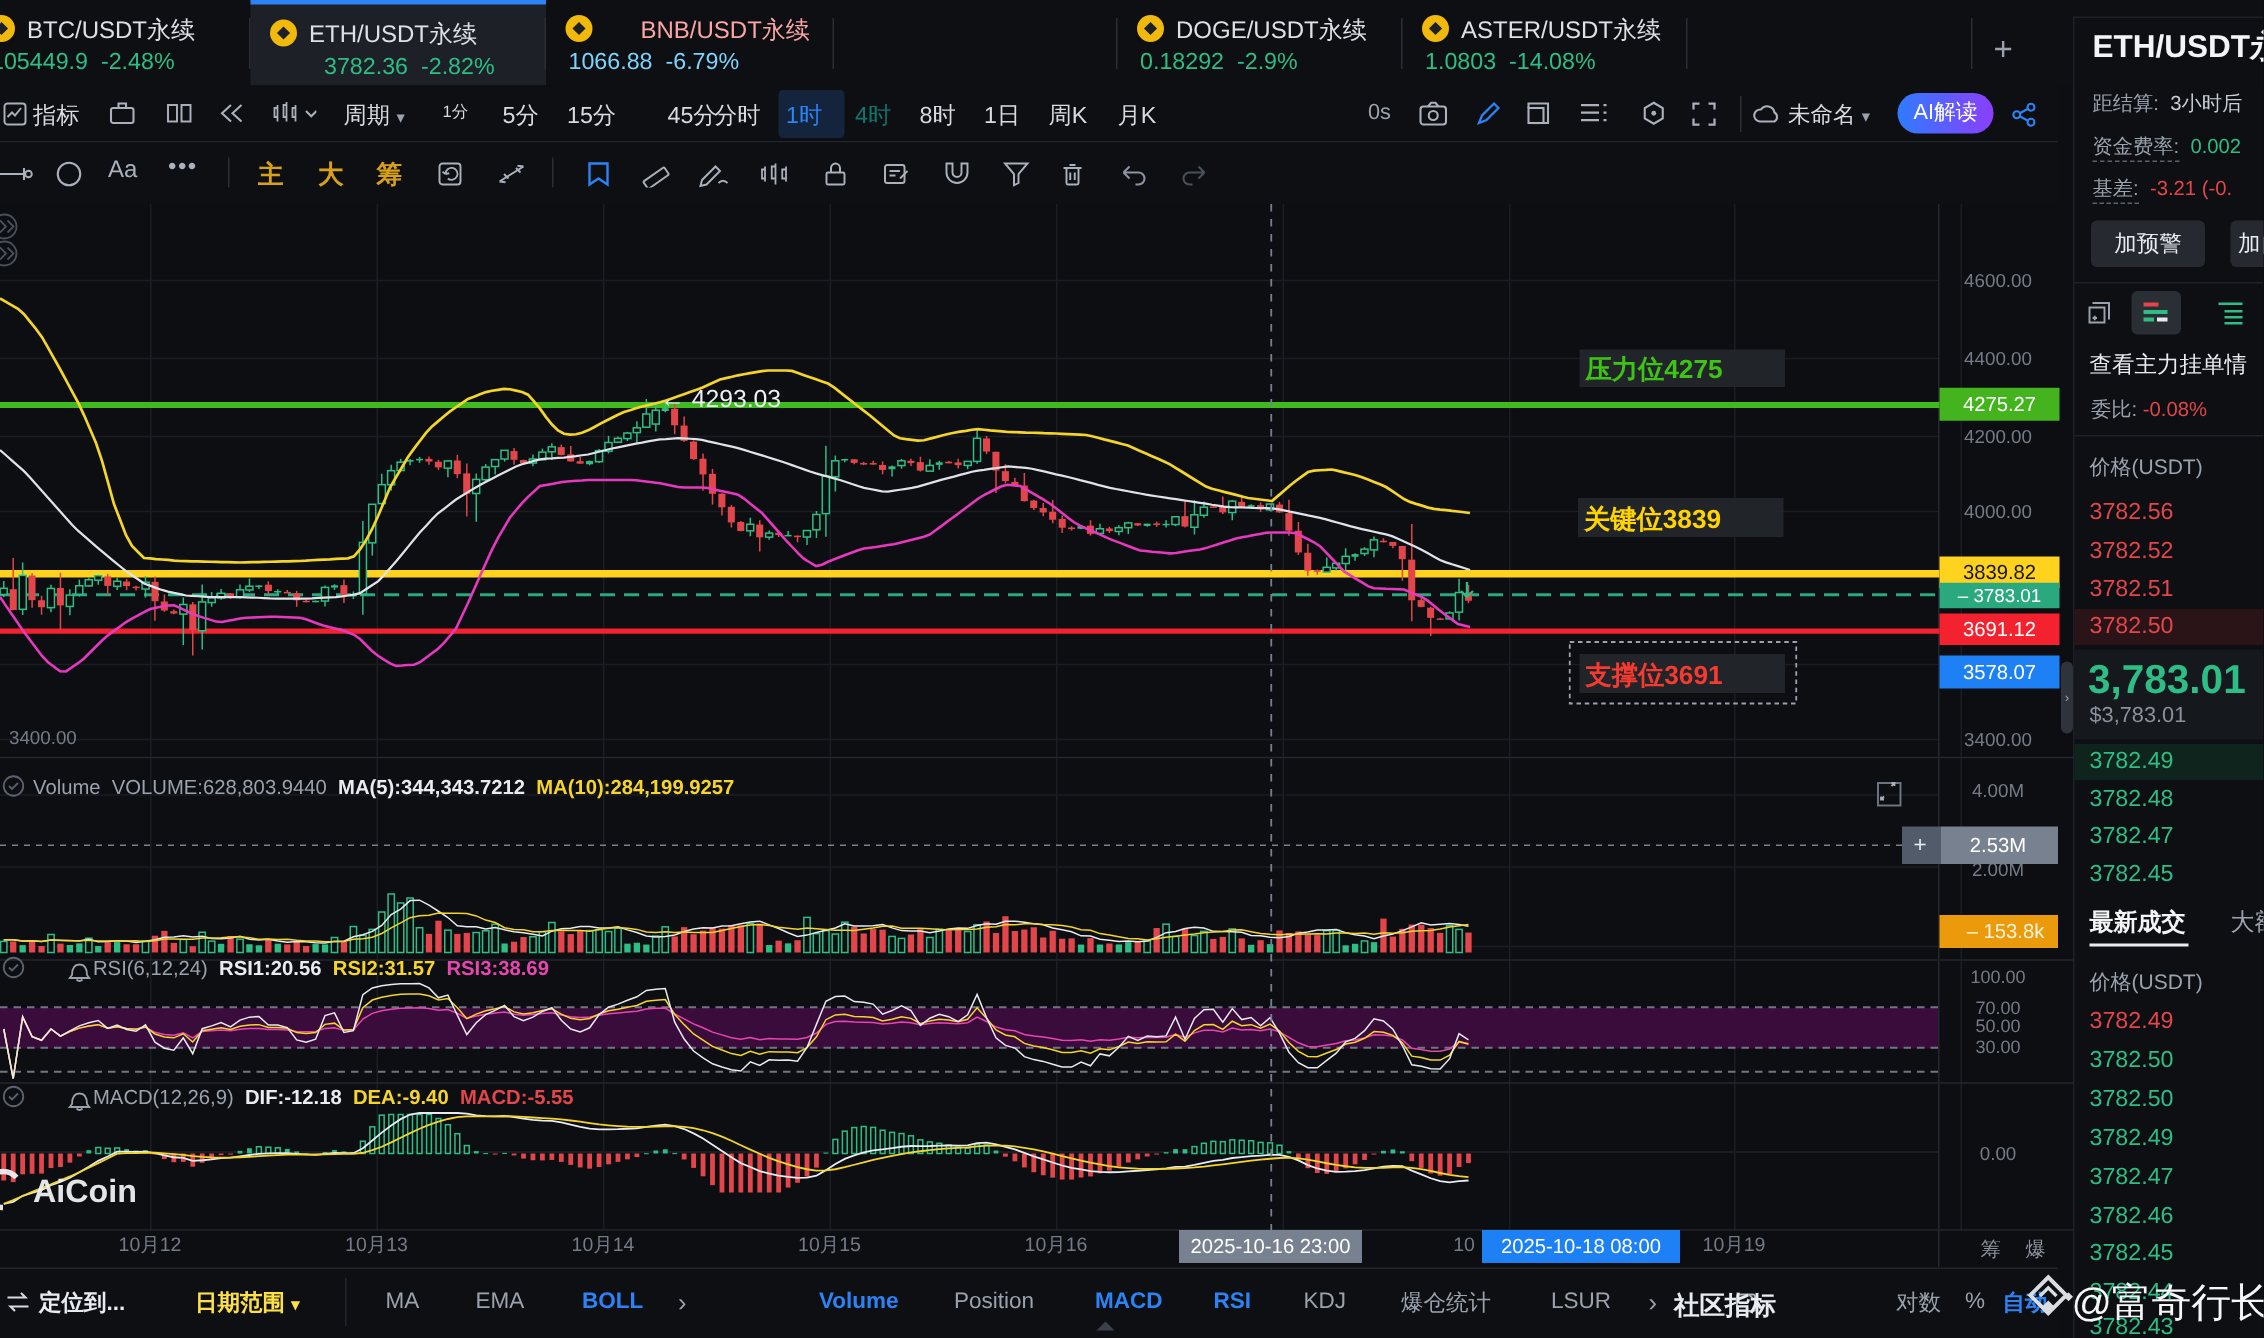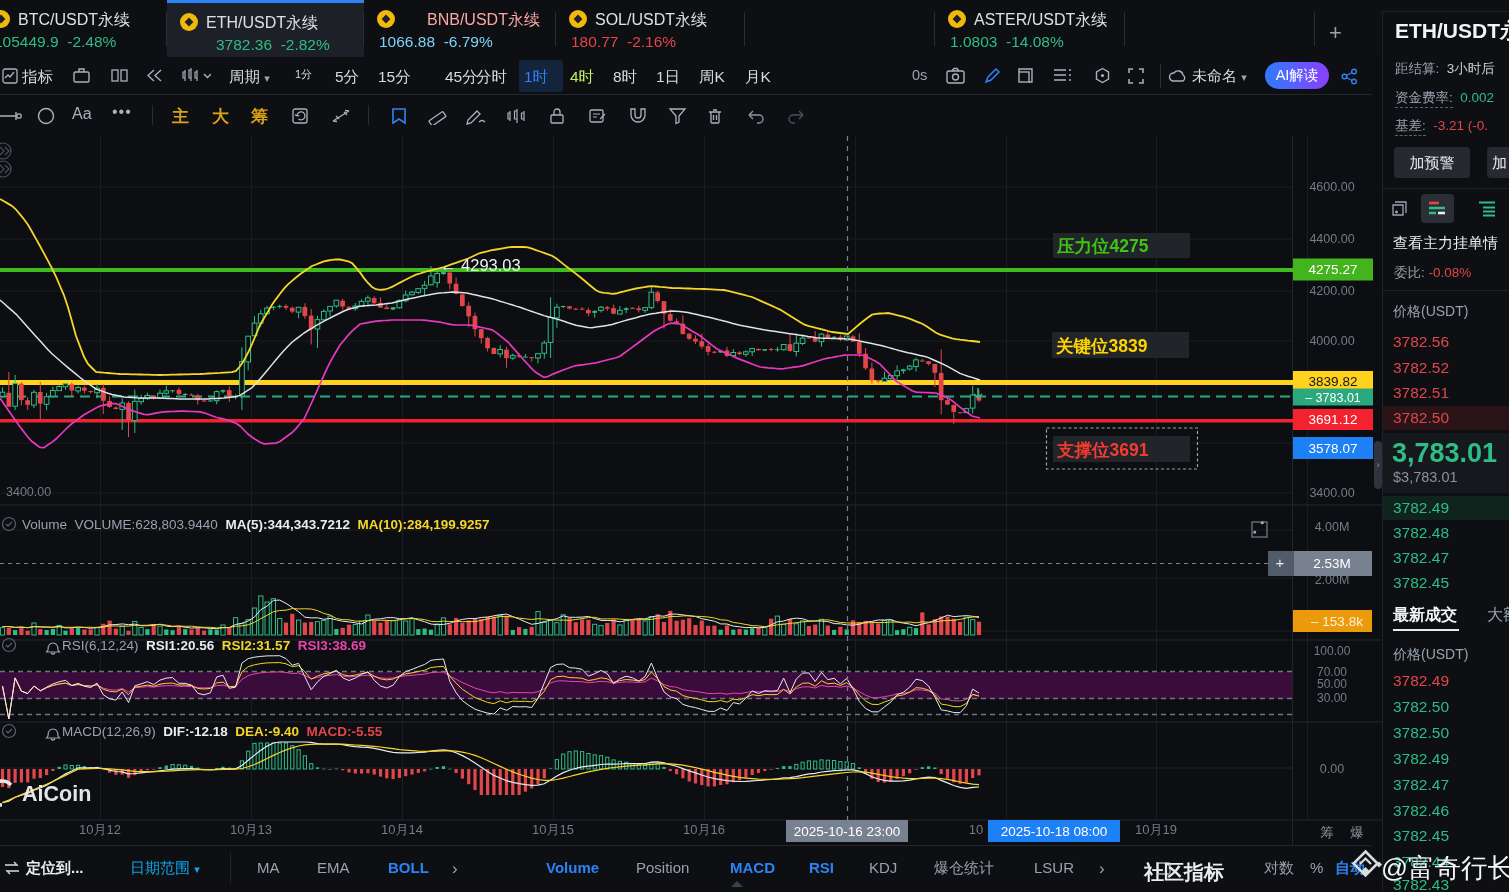--- a/index.html
+++ b/index.html
@@ -18,25 +18,25 @@
  <div style="position:absolute;left:17px;top:14px;width:10px;height:10px;background:#1d2127;transform:rotate(45deg) scale(0.62);"></div>
  <div style="position:absolute;left:39px;top:10px;font-size:16px;color:#dde1e6;white-space:nowrap;">ETH/USDT永续</div>
  <div style="position:absolute;left:15px;top:33px;font-size:15.5px;color:#2ebd85;white-space:nowrap;margin-left:34px;">3782.36&nbsp;&nbsp;-2.82%</div>
 </div>
       <div style="position:absolute;left:364px;top:0;width:192px;height:57px;box-sizing:border-box;">
  <div style="position:absolute;left:13px;top:10px;width:18px;height:18px;border-radius:50%;background:#f0b90b;"></div>
  <div style="position:absolute;left:17px;top:14px;width:10px;height:10px;background:#1d2127;transform:rotate(45deg) scale(0.62);"></div>
  <div style="position:absolute;left:39px;top:10px;font-size:16px;color:#fca5a5;white-space:nowrap;margin-left:24px;">BNB/USDT永续</div>
  <div style="position:absolute;left:15px;top:33px;font-size:15.5px;color:#7dd3fc;white-space:nowrap;">1066.88&nbsp;&nbsp;-6.79%</div>
 </div>
-      <div style="position:absolute;left:556px;top:0;width:189px;height:57px;box-sizing:border-box;">
+      <div style="position:absolute;left:745px;top:0;width:190px;height:57px;box-sizing:border-box;">
  <div style="position:absolute;left:13px;top:10px;width:18px;height:18px;border-radius:50%;background:#f0b90b;"></div>
  <div style="position:absolute;left:17px;top:14px;width:10px;height:10px;background:#1d2127;transform:rotate(45deg) scale(0.62);"></div>
- <div style="position:absolute;left:39px;top:10px;font-size:16px;color:#dde1e6;white-space:nowrap;">SOL/USDT永续</div>
- <div style="position:absolute;left:15px;top:33px;font-size:15.5px;color:#e2464a;white-space:nowrap;">180.77&nbsp;&nbsp;-2.16%</div>
+ <div style="position:absolute;left:39px;top:10px;font-size:16px;color:#dde1e6;white-space:nowrap;">DOGE/USDT永续</div>
+ <div style="position:absolute;left:15px;top:33px;font-size:15.5px;color:#2ebd85;white-space:nowrap;">0.18292&nbsp;&nbsp;-2.9%</div>
 </div>
       <div style="position:absolute;left:935px;top:0;width:190px;height:57px;box-sizing:border-box;">
  <div style="position:absolute;left:13px;top:10px;width:18px;height:18px;border-radius:50%;background:#f0b90b;"></div>
  <div style="position:absolute;left:17px;top:14px;width:10px;height:10px;background:#1d2127;transform:rotate(45deg) scale(0.62);"></div>
  <div style="position:absolute;left:39px;top:10px;font-size:16px;color:#dde1e6;white-space:nowrap;">ASTER/USDT永续</div>
  <div style="position:absolute;left:15px;top:33px;font-size:15.5px;color:#2ebd85;white-space:nowrap;">1.0803&nbsp;&nbsp;-14.08%</div>
 </div>
       <div style="position:absolute;left:166px;top:12px;width:1px;height:34px;background:#2a2d33;"></div>
       <div style="position:absolute;left:363px;top:12px;width:1px;height:34px;background:#2a2d33;"></div>
       <div style="position:absolute;left:555px;top:12px;width:1px;height:34px;background:#2a2d33;"></div>
@@ -68,21 +68,21 @@
       <path d="M23 8 l3.5 3.5 3.5 -3.5" stroke="#aab1bc" stroke-width="1.4" fill="none"></path>
     </svg>
     <div style="position:absolute;left:229px;top:67px;font-size:15.5px;color:#d7dbe0;font-weight:normal;white-space:nowrap;">周期 <span style="font-size:11px;color:#9aa2ad;">▾</span></div>
     <div style="position:absolute;left:295px;top:67px;font-size:11px;color:#d7dbe0;font-weight:normal;white-space:nowrap;">1分</div>
     <div style="position:absolute;left:335px;top:67px;font-size:15.5px;color:#d7dbe0;font-weight:normal;white-space:nowrap;">5分</div>
     <div style="position:absolute;left:378px;top:67px;font-size:15.5px;color:#d7dbe0;font-weight:normal;white-space:nowrap;">15分</div>
     <div style="position:absolute;left:428px;top:67px;font-size:15.5px;color:#d7dbe0;font-weight:normal;white-space:nowrap;margin-left:17px;">45分</div>
     <div style="position:absolute;left:476px;top:67px;font-size:15.5px;color:#d7dbe0;font-weight:normal;white-space:nowrap;">分时</div>
     <div style="position:absolute;left:519px;top:60px;width:44px;height:32px;background:#14243c;border-radius:3px;"></div>
     <div style="position:absolute;left:524px;top:67px;font-size:15.5px;color:#2c83f6;font-weight:normal;white-space:nowrap;">1时</div>
-    <div style="position:absolute;left:570px;top:67px;font-size:15.5px;color:#bef264;font-weight:normal;white-space:nowrap;">4时</div>
+    <div style="position:absolute;left:570px;top:67px;font-size:15.5px;color:#0f766e;font-weight:normal;white-space:nowrap;">4时</div>
     <div style="position:absolute;left:613px;top:67px;font-size:15.5px;color:#d7dbe0;font-weight:normal;white-space:nowrap;">8时</div>
     <div style="position:absolute;left:656px;top:67px;font-size:15.5px;color:#d7dbe0;font-weight:normal;white-space:nowrap;">1日</div>
     <div style="position:absolute;left:699px;top:67px;font-size:15.5px;color:#d7dbe0;font-weight:normal;white-space:nowrap;">周K</div>
     <div style="position:absolute;left:745px;top:67px;font-size:15.5px;color:#d7dbe0;font-weight:normal;white-space:nowrap;">月K</div>
     <div style="position:absolute;left:912px;top:67px;font-size:14.5px;color:#9aa2ad;font-weight:normal;white-space:nowrap;">0s</div>
     <svg style="position:absolute;left:946px;top:67px" width="19" height="17" viewBox="0 0 19 17">
       <rect x="1" y="4" width="17" height="12" rx="2" fill="none" stroke="#aab1bc" stroke-width="1.4"></rect>
       <path d="M6 4 l2 -2.5 h3 l2 2.5" fill="none" stroke="#aab1bc" stroke-width="1.4"></path>
       <circle cx="9.5" cy="10" r="3" fill="none" stroke="#aab1bc" stroke-width="1.4"></circle>
     </svg>
@@ -914,39 +914,39 @@
         <text x="22" y="665" font-size="21.5" font-weight="bold" fill="#eef0f2" font-family="Liberation Sans, sans-serif">AiCoin</text>
       </g>
       <rect x="1374" y="305" width="8" height="48" rx="4" fill="#2e333c"></rect>
       <text x="1378" y="332" font-size="9" fill="#9aa2ad" text-anchor="middle" font-family="Liberation Sans, sans-serif">›</text>
     </svg>
 <div style="position:absolute;left:0;top:845px;width:1372px;height:47px;background:#0d0f12;border-top:1px solid #22252b;box-sizing:border-box;"></div>
     <svg style="position:absolute;left:3px;top:860px" width="18" height="16" viewBox="0 0 18 16">
       <path d="M2 5 h12 l-3 -3 M16 11 h-12 l3 3" stroke="#d7dbe0" stroke-width="1.4" fill="none"></path>
     </svg>
     <div style="position:absolute;left:26px;top:859px;font-size:15px;color:#e8ebf0;font-weight:bold;white-space:nowrap;">定位到...</div>
-    <div style="position:absolute;left:130px;top:859px;font-size:15px;color:#0ea5e9;font-weight:normal;white-space:nowrap;">日期范围 <span style="font-size:11px;">▾</span></div>
+    <div style="position:absolute;left:130px;top:859px;font-size:15px;color:#fde047;font-weight:bold;white-space:nowrap;">日期范围 <span style="font-size:11px;">▾</span></div>
     <div style="position:absolute;left:230px;top:852px;width:1px;height:32px;background:#22252b;"></div>
     <div style="position:absolute;left:257px;top:859px;font-size:15px;color:#9aa2ad;font-weight:normal;white-space:nowrap;">MA</div>
     <div style="position:absolute;left:317px;top:859px;font-size:15px;color:#9aa2ad;font-weight:normal;white-space:nowrap;">EMA</div>
     <div style="position:absolute;left:388px;top:859px;font-size:15px;color:#2c83f6;font-weight:bold;white-space:nowrap;">BOLL</div>
     <div style="position:absolute;left:452px;top:859px;font-size:17px;color:#9aa2ad;font-weight:normal;white-space:nowrap;">›</div>
     <div style="position:absolute;left:546px;top:859px;font-size:15px;color:#2c83f6;font-weight:bold;white-space:nowrap;">Volume</div>
     <div style="position:absolute;left:636px;top:859px;font-size:15px;color:#9aa2ad;font-weight:normal;white-space:nowrap;">Position</div>
     <div style="position:absolute;left:730px;top:859px;font-size:15px;color:#2c83f6;font-weight:bold;white-space:nowrap;">MACD</div>
     <div style="position:absolute;left:809px;top:859px;font-size:15px;color:#2c83f6;font-weight:bold;white-space:nowrap;">RSI</div>
     <div style="position:absolute;left:869px;top:859px;font-size:15px;color:#9aa2ad;font-weight:normal;white-space:nowrap;">KDJ</div>
     <div style="position:absolute;left:934px;top:859px;font-size:15px;color:#9aa2ad;font-weight:normal;white-space:nowrap;">爆仓统计</div>
     <div style="position:absolute;left:1034px;top:859px;font-size:15px;color:#9aa2ad;font-weight:normal;white-space:nowrap;">LSUR</div>
     <div style="position:absolute;left:1099px;top:859px;font-size:17px;color:#9aa2ad;font-weight:normal;white-space:nowrap;">›</div>
     <svg style="position:absolute;left:1157px;top:861px" width="15" height="14" viewBox="0 0 15 14">
       <rect x="1" y="2" width="12" height="11" rx="1.5" fill="none" stroke="#aab1bc" stroke-width="1.3"></rect>
       <path d="M9 2 l3 3" stroke="#aab1bc" stroke-width="1.3"></path>
     </svg>
-    <div style="position:absolute;left:1144px;top:859px;font-size:20px;color:#e8ebf0;font-weight:bold;white-space:nowrap;font-family:Liberation Serif, serif;">社区指标</div>
+    <div style="position:absolute;left:1116px;top:859px;font-size:17px;color:#e8ebf0;font-weight:bold;white-space:nowrap;font-family:Liberation Serif, serif;">社区指标</div>
     <div style="position:absolute;left:1264px;top:859px;font-size:15px;color:#9aa2ad;font-weight:normal;white-space:nowrap;">对数</div>
     <div style="position:absolute;left:1310px;top:859px;font-size:15px;color:#9aa2ad;font-weight:normal;white-space:nowrap;">%</div>
     <div style="position:absolute;left:1335px;top:859px;font-size:15px;color:#2c83f6;font-weight:bold;white-space:nowrap;">自动</div>
     <div style="position:absolute;left:731px;top:881px;width:0;height:0;border-left:6px solid transparent;border-right:6px solid transparent;border-bottom:6px solid #3a414c;"></div>
 <div style="position:absolute;left:1382px;top:11px;width:127px;height:881px;background:#0d0f13;border-left:1px solid #1e2128;border-top:1px solid #1e2128;box-sizing:border-box;"></div>
     <div style="position:absolute;left:1395px;top:17px;font-size:21px;color:#f2f4f6;font-weight:bold;white-space:nowrap;">ETH/USDT永续</div>
     <div style="position:absolute;left:1395px;top:60px;font-size:13.5px;color:#9aa3ad;font-weight:normal;white-space:nowrap;">距结算:&nbsp; <span style="color:#c8cdd4">3小时后</span></div>
     <div style="position:absolute;left:1395px;top:89px;font-size:13.5px;color:#9aa3ad;font-weight:normal;white-space:nowrap;"><span style="border-bottom:1px dashed #5b626e;padding-bottom:2px;">资金费率:</span>&nbsp;&nbsp;<span style="color:#2ebd85">0.002</span></div>
     <div style="position:absolute;left:1395px;top:117px;font-size:13.5px;color:#9aa3ad;font-weight:normal;white-space:nowrap;"><span style="border-bottom:1px dashed #5b626e;padding-bottom:2px;">基差:</span>&nbsp;&nbsp;<span style="color:#e2464a">-3.21 (-0.</span></div>
     <div style="position:absolute;left:1394px;top:147px;width:76px;height:31px;background:#262a30;border-radius:4px;color:#e8ebf0;font-size:15px;text-align:center;line-height:31px;">加预警</div>

